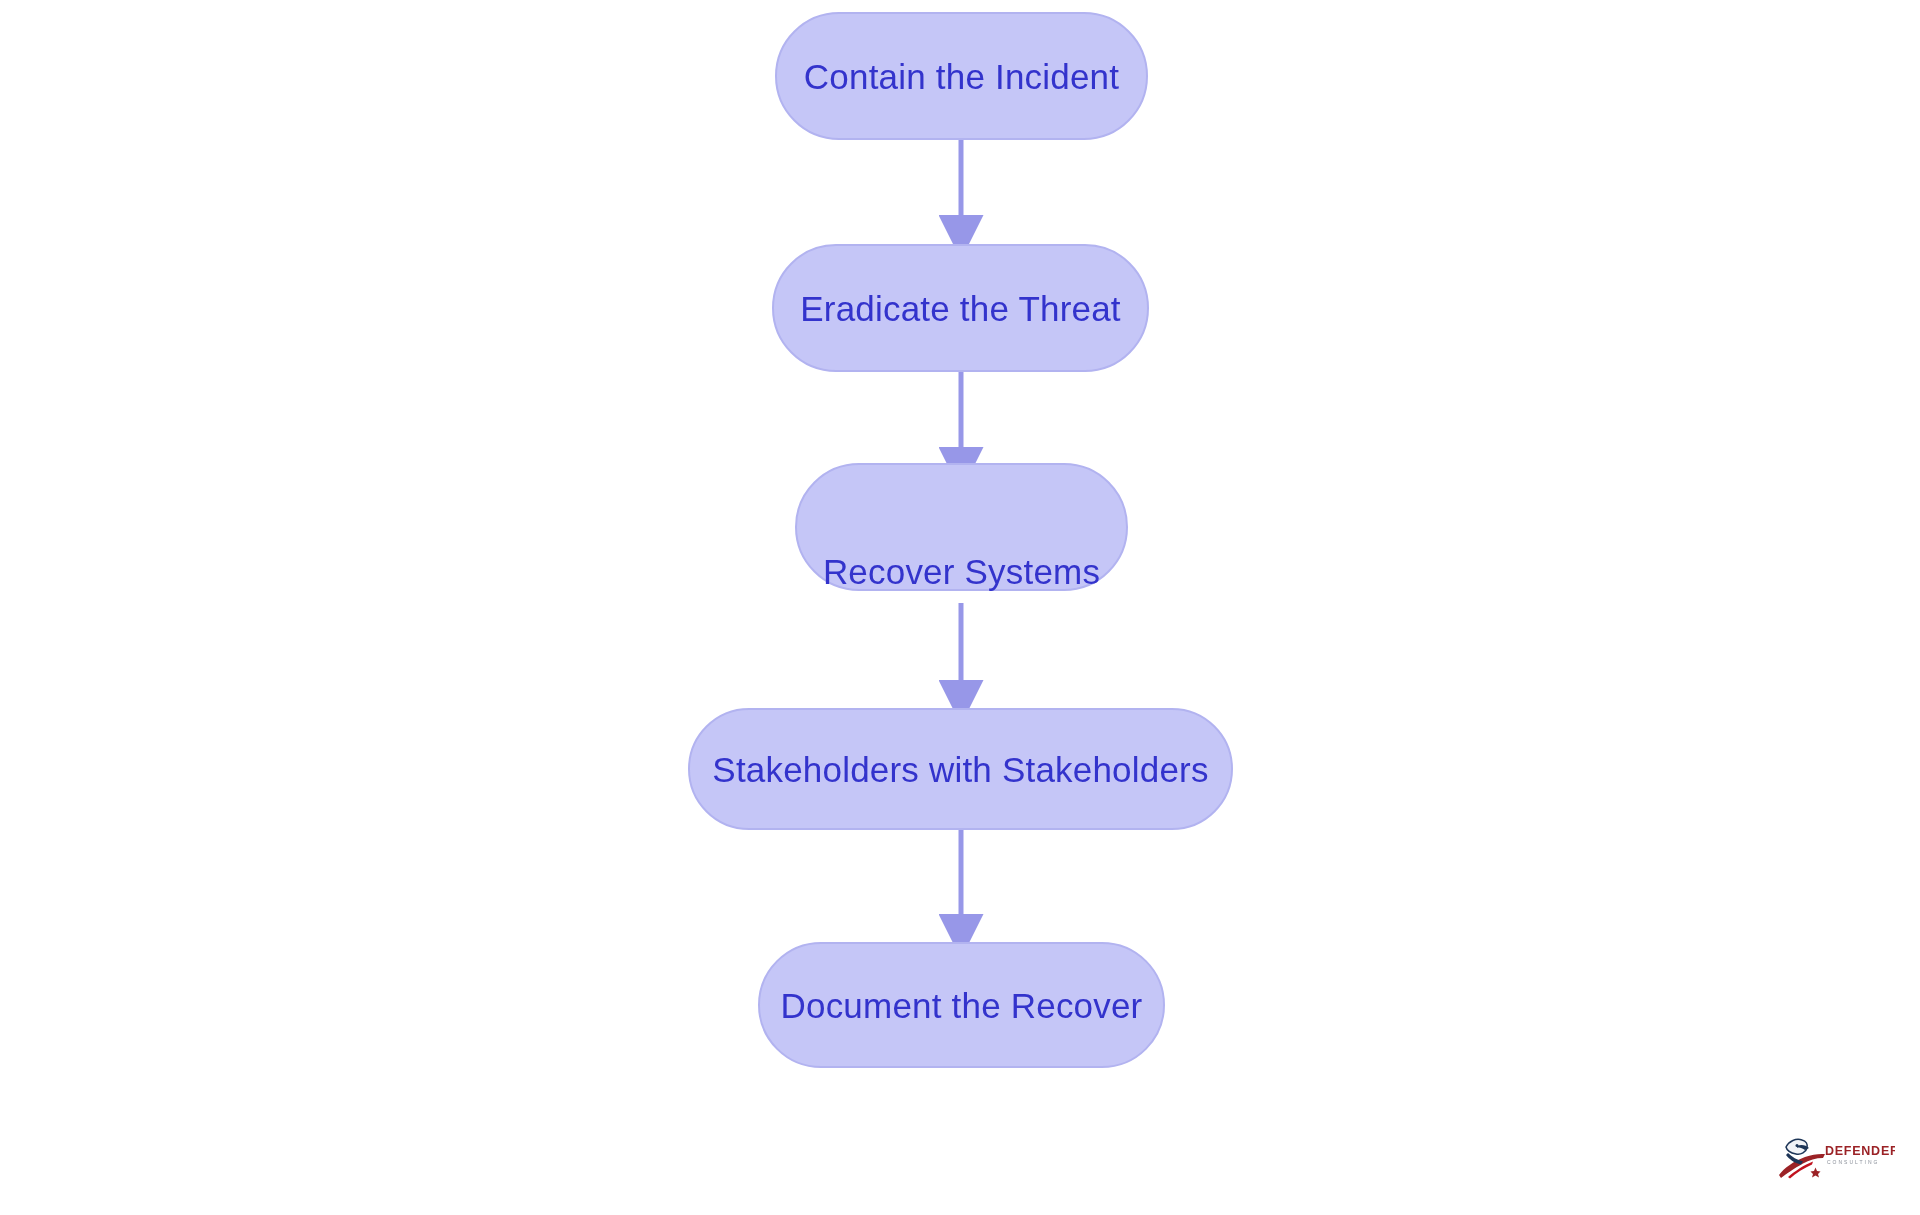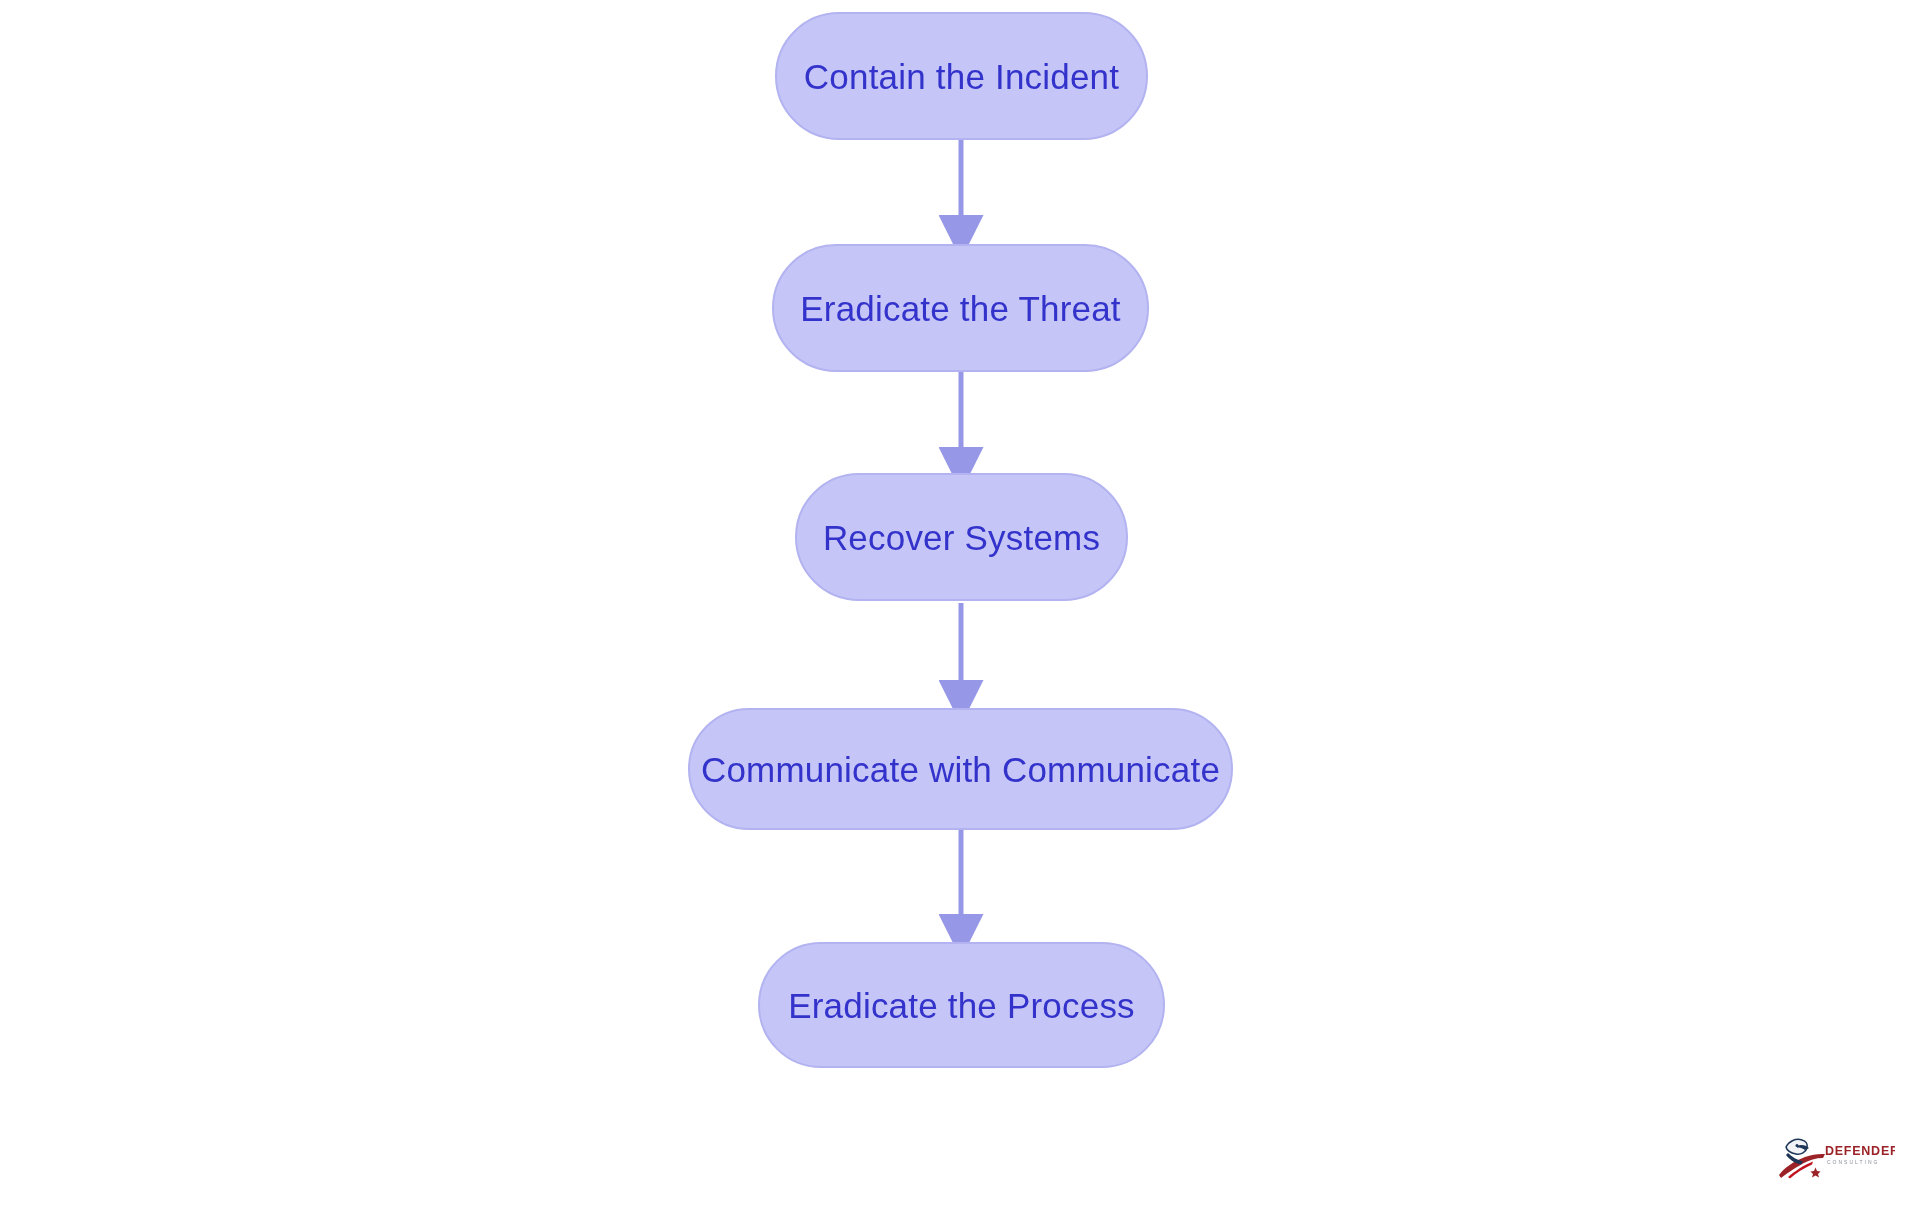--- a/index.html
+++ b/index.html
@@ -42,21 +42,21 @@
   }
   .node-label {
     font-size: 35px;
     font-weight: 400;
     line-height: 1;
     color: #3333cc;
   }
 
   #node-1 { left: 775px;  top: 12px;   width: 373px; height: 128px; }
   #node-2 { left: 772px;  top: 244px;  width: 377px; height: 128px; justify-content: center; }
-  #node-3 { left: 795px;  top: 473px;  width: 333px; height: 128px; }
+  #node-3 { left: 795px;  top: 463px;  width: 333px; height: 128px; align-items: flex-end; }
   #node-4 { left: 688px;  top: 708px;  width: 545px; height: 122px; }
   #node-5 { left: 758px;  top: 942px;  width: 407px; height: 126px; }
 
   
   .connector {
     position: absolute;
     left: 0;
     top: 0;
     width: 1920px;
     height: 1215px;
@@ -107,25 +107,25 @@
 
   <div class="node" id="node-2">
     <span class="node-label">Eradicate the Threat</span>
   </div>
 
   <div class="node" id="node-3">
     <span class="node-label">Recover Systems</span>
   </div>
 
   <div class="node" id="node-4">
-    <span class="node-label">Communicate with Communicate</span>
+    <span class="node-label">Stakeholders with Stakeholders</span>
   </div>
 
   <div class="node" id="node-5">
-    <span class="node-label">Eradicate the Process</span>
+    <span class="node-label">Document the Recover</span>
   </div>
 
   <svg id="brand-logo" viewBox="0 0 236 96" xmlns="http://www.w3.org/2000/svg">
 
     <path d="M4 84 C 14 70, 34 56, 56 48 C 70 43, 84 41, 96 42 L 92 50
              C 78 50, 64 54, 52 61 C 34 71, 18 82, 8 90 Z" fill="#9b2226"></path>
     <path d="M22 88 C 36 76, 54 64, 72 57 L 70 63 C 54 70, 38 80, 26 91 Z" fill="#c1121f"></path>
 
     <path d="M74 76 l3 -7 l3 7 l7 1 l-5 5 l2 7 l-7 -4 l-7 4 l2 -7 l-5 -5 z" fill="#9b2226"></path>
 

